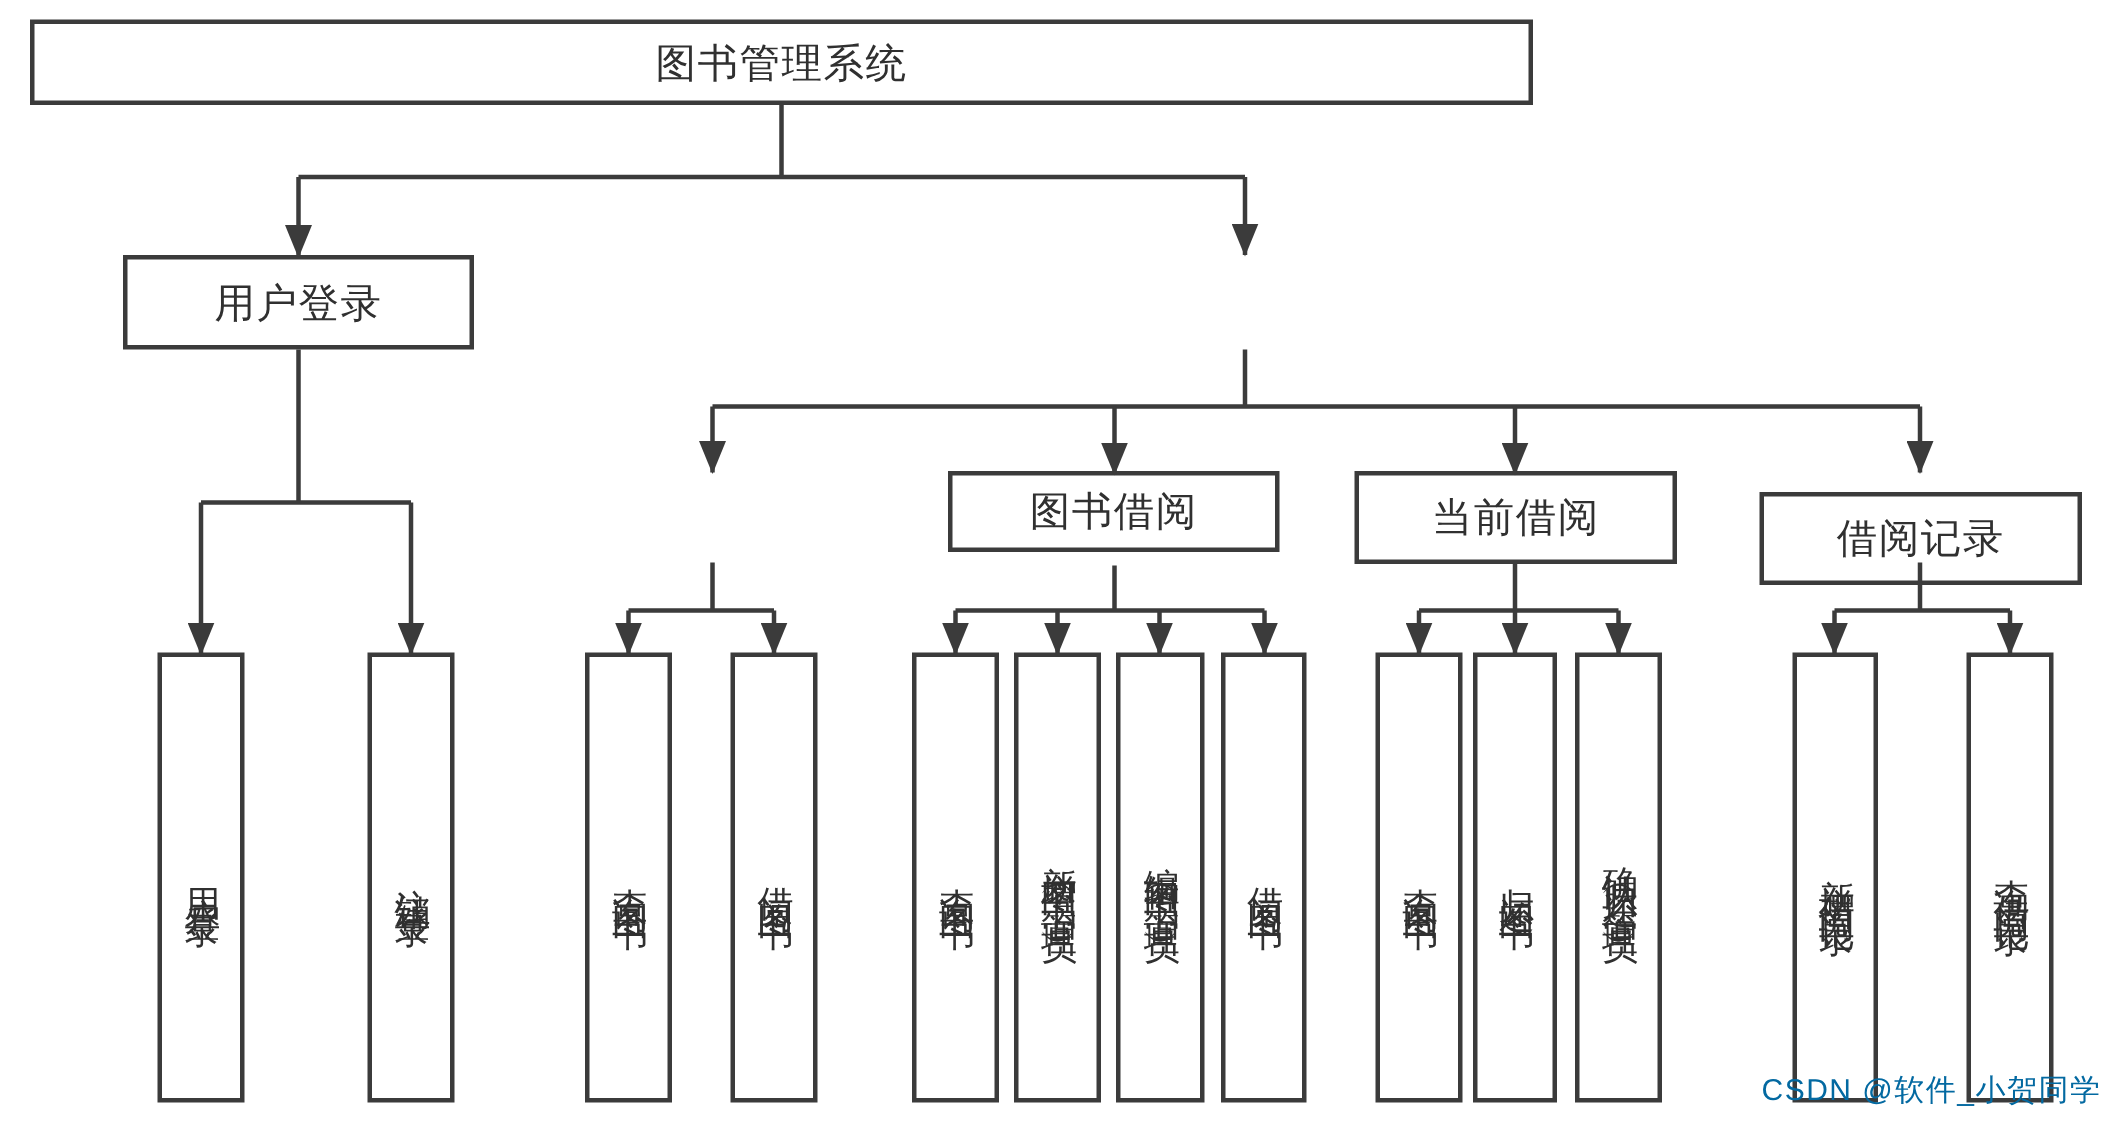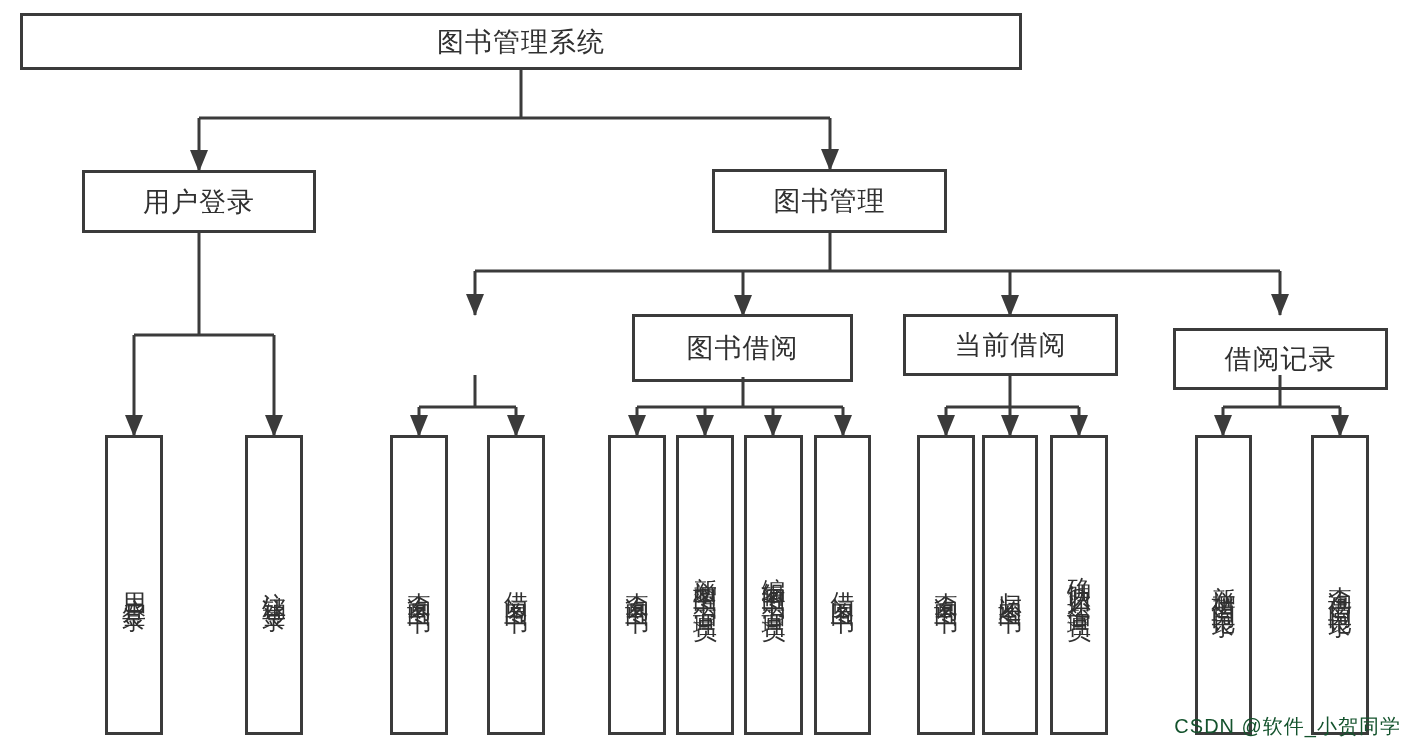--- a/index.html
+++ b/index.html
@@ -51,21 +51,21 @@
   .connectors line {
     stroke: #3b3b3b;
     stroke-width: 3;
     fill: none;
   }
   .watermark {
     position: absolute;
     right: 4px;
     top: 713px;
     font-size: 20px;
-    color: #14532d;
+    color: #0369a1;
     letter-spacing: 1px;
     white-space: nowrap;
     z-index: 3;
   }
 </style>
 </head>
 <body>
 
 <div class="canvas">
 
@@ -105,25 +105,22 @@
     <line x1="1340" y1="407" x2="1340" y2="436" marker-end="url(#arrow)"></line>
   </svg>
 
   <div class="box hbox" style="left:20px;top:13px;width:1002px;height:57px">
     <span>图书管理系统</span>
   </div>
 
   <div class="box hbox" style="left:82px;top:170px;width:234px;height:63px">
     <span>用户登录</span>
   </div>
-  <div class="box hbox" style="left:712px;top:169px;width:235px;height:64px">
-    <span>图书管理</span>
-  </div>
 
-  <div class="box hbox" style="left:632px;top:314px;width:221px;height:68px">
+  <div class="box hbox" style="left:632px;top:314px;width:221px;height:54px">
     <span>图书借阅</span>
   </div>
   <div class="box hbox" style="left:903px;top:314px;width:215px;height:62px">
     <span>当前借阅</span>
   </div>
   <div class="box hbox" style="left:1173px;top:328px;width:215px;height:62px">
     <span>借阅记录</span>
   </div>
 
   <div class="box leaf" style="left:105px;top:435px;width:58px;height:300px">

